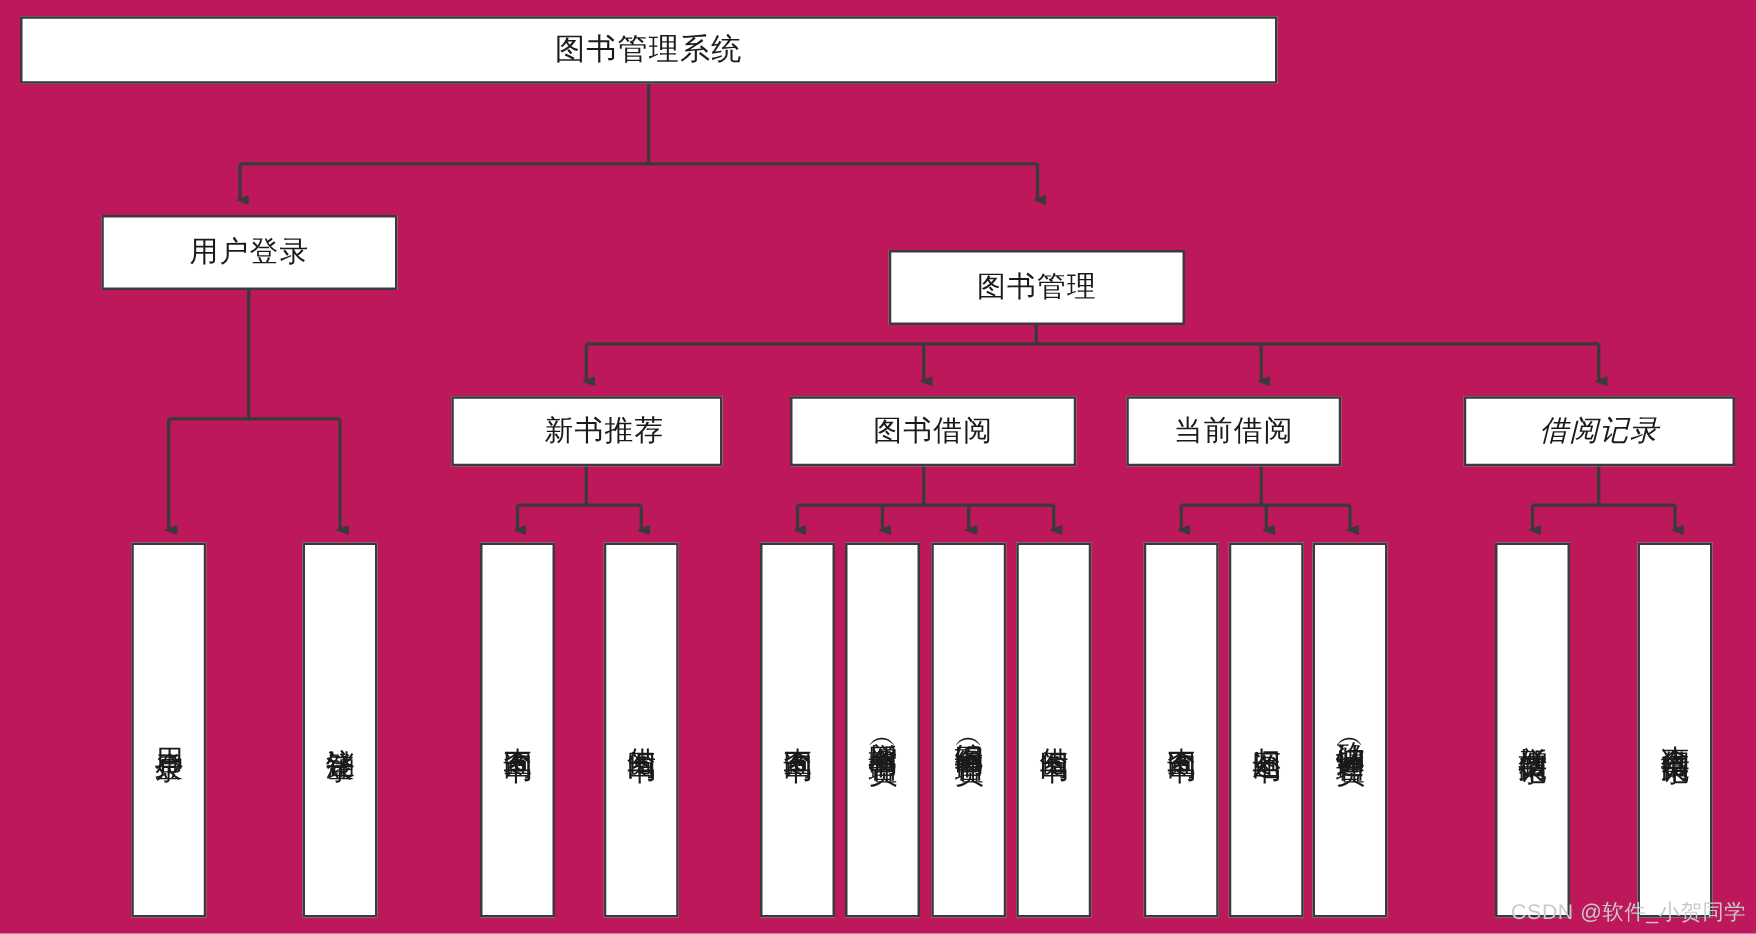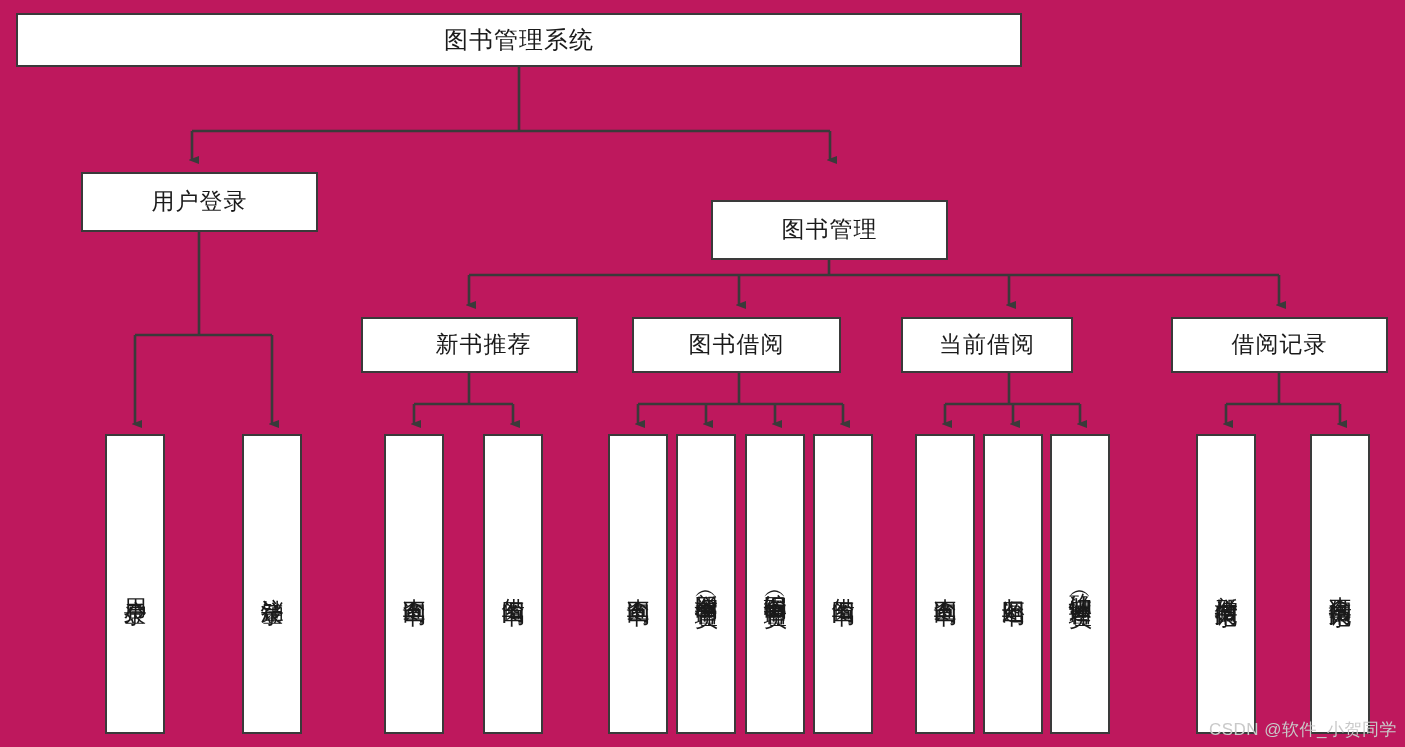--- a/index.html
+++ b/index.html
@@ -131,27 +131,27 @@
   <div class="node horiz" style="left:81px; top:172px; width:237px; height:60px;">
     <span>用户登录</span>
   </div>
   <div class="node horiz" style="left:711px; top:172px; width:237px; height:60px;margin-top:28px;">
     <span>图书管理</span>
   </div>
 
   <div class="node horiz" style="left:361px; top:317px; width:217px; height:56px;padding-left:28px;">
     <span>新书推荐</span>
   </div>
-  <div class="node horiz" style="left:632px; top:317px; width:209px; height:56px;">
+  <div class="node horiz" style="left:632px; top:317px; width:229px; height:56px;">
     <span>图书借阅</span>
   </div>
   <div class="node horiz" style="left:901px; top:317px; width:172px; height:56px;">
     <span>当前借阅</span>
   </div>
-  <div class="node horiz" style="left:1171px; top:317px; width:217px; height:56px;">
+  <div class="node horiz" style="left:1171px; top:317px; width:217px; height:56px;font-style:italic;">
     <span>借阅记录</span>
   </div>
 
   <div class="node vert" style="left:105px; top:434px; width:60px; height:300px;">
     <span class="vtext">用户登录</span>
   </div>
   <div class="node vert" style="left:242px; top:434px; width:60px; height:300px;">
     <span class="vtext">注销登录</span>
   </div>
 

